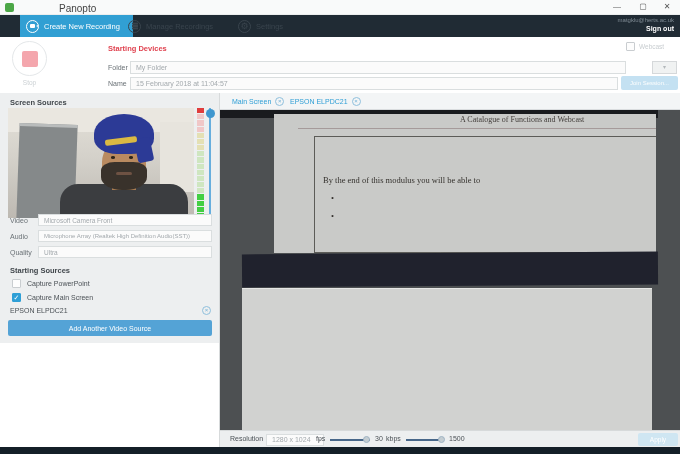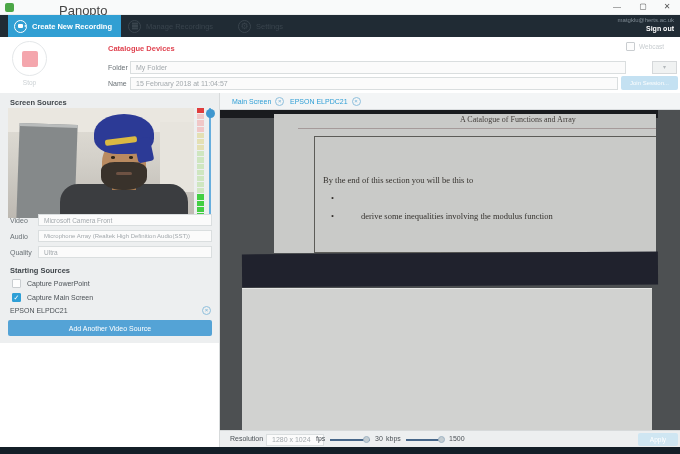--- a/index.html
+++ b/index.html
@@ -4,26 +4,26 @@
 <style>
   * { margin:0; padding:0; box-sizing:border-box; }
   html,body { width:680px; height:454px; overflow:hidden; background:#fff;
     font-family:"Liberation Sans", sans-serif; }
   .app { position:relative; width:680px; height:454px; background:#fff; overflow:hidden; }
   .ab { position:absolute; }
 
   
   .titlebar { left:0; top:0; width:680px; height:15px; background:#f9fafa; border-bottom:1px solid #eceeee; }
   .app-logo { left:5px; top:3px; width:9px; height:9px; background:#4ca747; border-radius:2px; }
-  .app-title { left:18px; top:3px; font-size:13px; color:#444;padding-left:41px; }
+  .app-title { left:18px; top:3px; font-size:10px; color:#444;padding-left:41px; }
   .winbtn { top:0px; width:22px; height:14px; text-align:center; font-size:8px; color:#555; line-height:14px; }
 
   
   .nav { left:0; top:15px; width:680px; height:22px; background:#202b34; }
-  .nav-active { left:8px; top:0; width:113px; height:22px; background:#319fd3; display:flex; align-items:center;font-weight:bold; }
+  .nav-active { left:20px; top:0; width:113px; height:22px; background:#319fd3; display:flex; align-items:center; }
   .nav-dim { top:0; height:22px; display:flex; align-items:center; color:#39444d; }
   .nav-label { font-size:7.5px; color:#fff; margin-left:5px; white-space:nowrap; }
   .nav-label-dim { font-size:7.5px; color:#39444d; margin-left:5px; white-space:nowrap; }
   .circ-icon { width:13px; height:13px; border:1.2px solid currentColor; border-radius:50%;
     display:flex; align-items:center; justify-content:center; flex:0 0 auto; }
   .cam-body { width:5px; height:4px; background:currentColor; border-radius:1px; position:relative; }
   .cam-lens { position:absolute; right:-2.5px; top:0.5px; width:0; height:0;
     border-top:1.5px solid transparent; border-bottom:1.5px solid transparent; border-right:2.5px solid currentColor; }
   .menu-lines { width:6px; height:1.2px; background:currentColor; box-shadow:0 2.4px 0 currentColor, 0 -2.4px 0 currentColor; }
   .gear-glyph { font-size:9px; line-height:13px; }
@@ -151,21 +151,21 @@
       <span class="nav-label-dim">Settings</span>
     </div>
   </div>
   <div class="ab user-email">matgklu@herts.ac.uk</div>
   <div class="ab sign-out">Sign out</div>
 
   <div class="ab stop-circle">
     <div class="stop-square"></div>
   </div>
   <div class="ab stop-label">Stop</div>
-  <div class="ab status-red">Catalogue Devices</div>
+  <div class="ab status-red">Starting Devices</div>
 
   <div class="ab" style="left:626px; top:42px; display:flex; align-items:center; gap:4px;">
     <span class="chk"></span>
     <span class="webcast-label">Webcast</span>
   </div>
 
   <div class="ab fld-label" style="left:108px; top:64px;">Folder</div>
   <div class="ab inp" style="left:130px; top:61px; width:496px; height:13px;">
     <span>My Folder</span>
   </div>
@@ -255,27 +255,26 @@
     <div class="tab" style="left:70px;">
       <span class="tab-label">EPSON ELPDC21</span>
       <span class="circx">×</span>
     </div>
     <div class="tab-underline"></div>
   </div>
 
   <div class="ab camview">
     <div class="ab cv-topband"></div>
     <div class="ab cv-page">
-      <div class="doc-header">A Catalogue of Functions and Array</div>
+      <div class="doc-header">A Catalogue of Functions and Webcast</div>
       <div class="doc-hline"></div>
       <div class="doc-box">
-        <div class="doc-intro">By the end of this section you will be this to</div>
+        <div class="doc-intro">By the end of this modulus you will be able to</div>
         <div class="doc-bullet" style="left:16px; top:56px;">•</div>
         <div class="doc-bullet" style="left:16px; top:74px;">•</div>
-        <div class="doc-bullet" style="left:46px; top:74px;">derive some inequalities involving the modulus function</div>
       </div>
     </div>
     <div class="ab cv-navy"></div>
     <div class="ab cv-lower"></div>
   </div>
 
   <div class="ab bottombar">
     <span class="ab bb-label" style="left:10px; top:4px;">Resolution</span>
     <span class="res-select inp">
       <span style="flex:1;">1280 x 1024</span>

